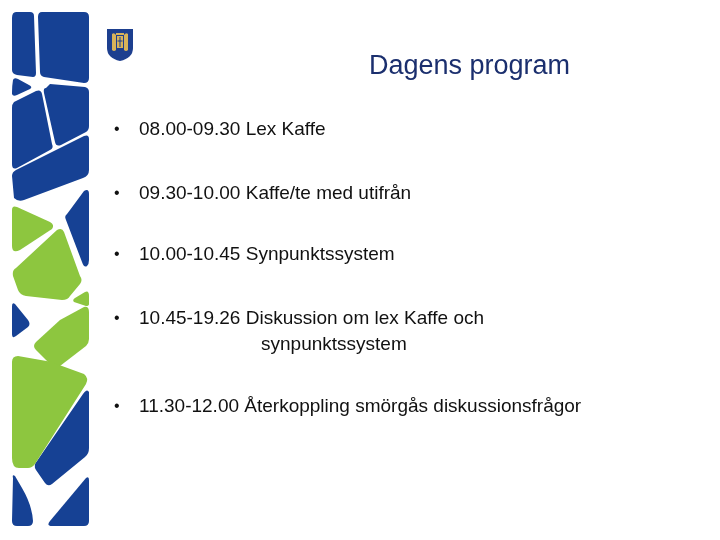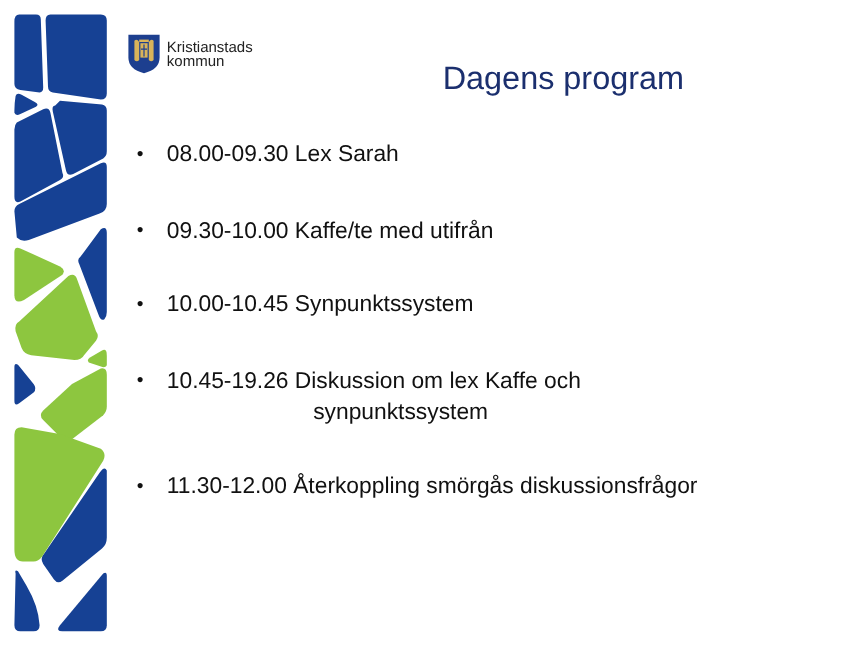--- a/index.html
+++ b/index.html
@@ -71,34 +71,30 @@
 
 <div class="logo">
   <svg class="crest" viewBox="0 0 28 34" xmlns="http://www.w3.org/2000/svg">
     <path d="M1 1 L27 1 L27 20 Q27 30 14 33 Q1 30 1 20 Z" fill="#1d3f8f"></path>
     <path d="M6 6 Q8 4 10 7 L10 22 Q8 24 6 22 Z" fill="#d9b45a"></path>
     <path d="M18 7 Q20 4 22 6 L22 22 Q20 24 18 22 Z" fill="#d9b45a"></path>
     <rect x="11" y="8" width="6" height="12" fill="#d9b45a"></rect>
     <path d="M14 9 L14 19 M11.5 13 L16.5 13" stroke="#1d3f8f" stroke-width="1"></path>
     <rect x="10" y="5" width="8" height="2" fill="#d9b45a"></rect>
   </svg>
-  <div class="logo-text">
-    <div>Kristianstads</div>
-    <div>kommun</div>
-  </div>
 </div>
 
 <h1 class="title">Dagens program</h1>
 
 <ul class="agenda">
   <li style="top:4px">
     <span class="bullet">•</span>
     <span class="content">
       <span class="time">08.00-09.30</span>
-      <span>Lex Sarah</span>
+      <span>Lex Kaffe</span>
     </span>
   </li>
   <li style="top:68px">
     <span class="bullet">•</span>
     <span class="content">
       <span class="time">09.30-10.00</span>
       <span>Kaffe/te med utifrån</span>
     </span>
   </li>
   <li style="top:129px">

